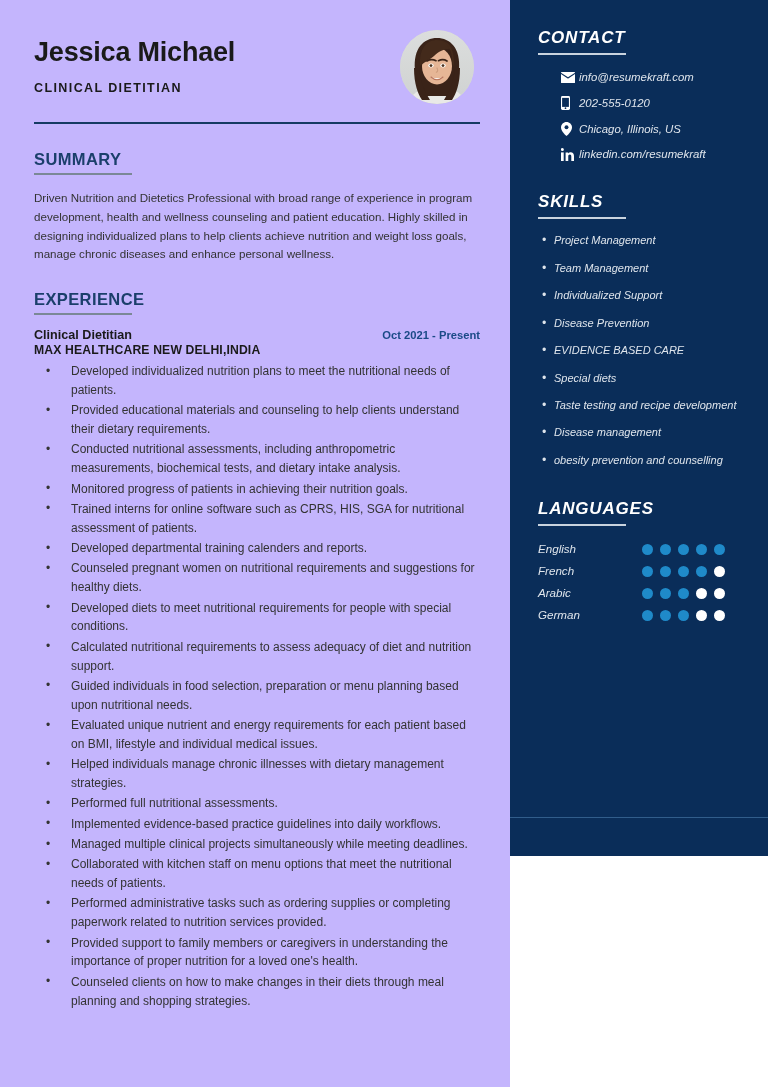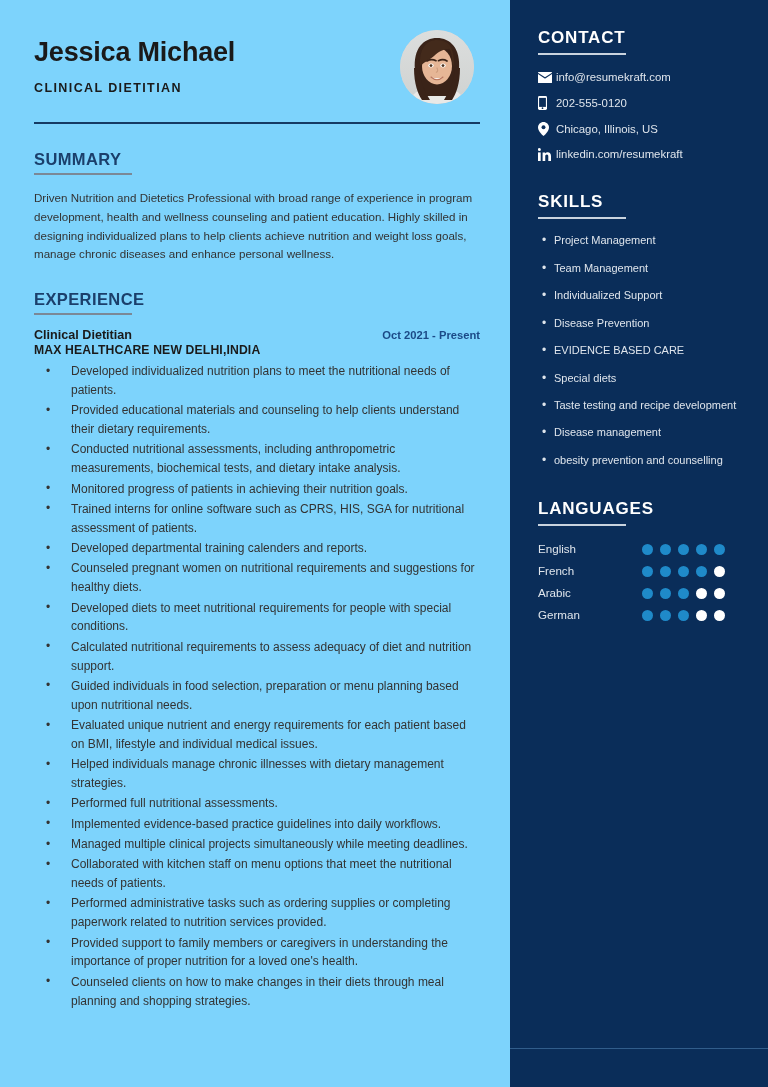--- a/index.html
+++ b/index.html
@@ -18,21 +18,21 @@
     background: #ffffff;
     overflow: hidden;
     display: flex;
   }
 
   
   .main-col {
     width: 510px;
     height: 1087px;
     padding: 30px 30px 0 34px;
-    background: #7dd3fc;
+    background: #c4b5fd;
   }
 
   .header-row {
     display: flex;
     justify-content: space-between;
     align-items: flex-start;
     padding-right: 6px;
   }
 
   .identity { padding-top: 8px; }
@@ -136,25 +136,26 @@
     position: absolute;
     left: -13px;
     top: -0.5px;
     color: #333333;
     font-size: 12px;
   }
 
   
   .side-col {
     width: 258px;
-    height: 1087px;
+    height: 856px;
     background: #0a2d59;
     padding: 28px 22px 16px 28px;
     color: #ffffff;
     position: relative;
+    font-style: italic;
   }
 
   .side-section + .side-section { margin-top: 30px; }
 
   .side-title {
     font-size: 17px;
     font-weight: bold;
     color: #ffffff;
     letter-spacing: 0.8px;
   }
@@ -163,20 +164,21 @@
     width: 88px;
     height: 2px;
     background: #c9d3de;
   }
 
   .contact-list { margin-top: 15px; }
   .contact-row {
     display: flex;
     align-items: center;
     margin-bottom: 11px;
+    margin-left: 23px;
   }
   .contact-ico {
     width: 18px;
     flex: none;
     display: flex;
     align-items: center;
     justify-content: flex-start;
     color: #ffffff;
   }
   .contact-ico svg { display: block; }

